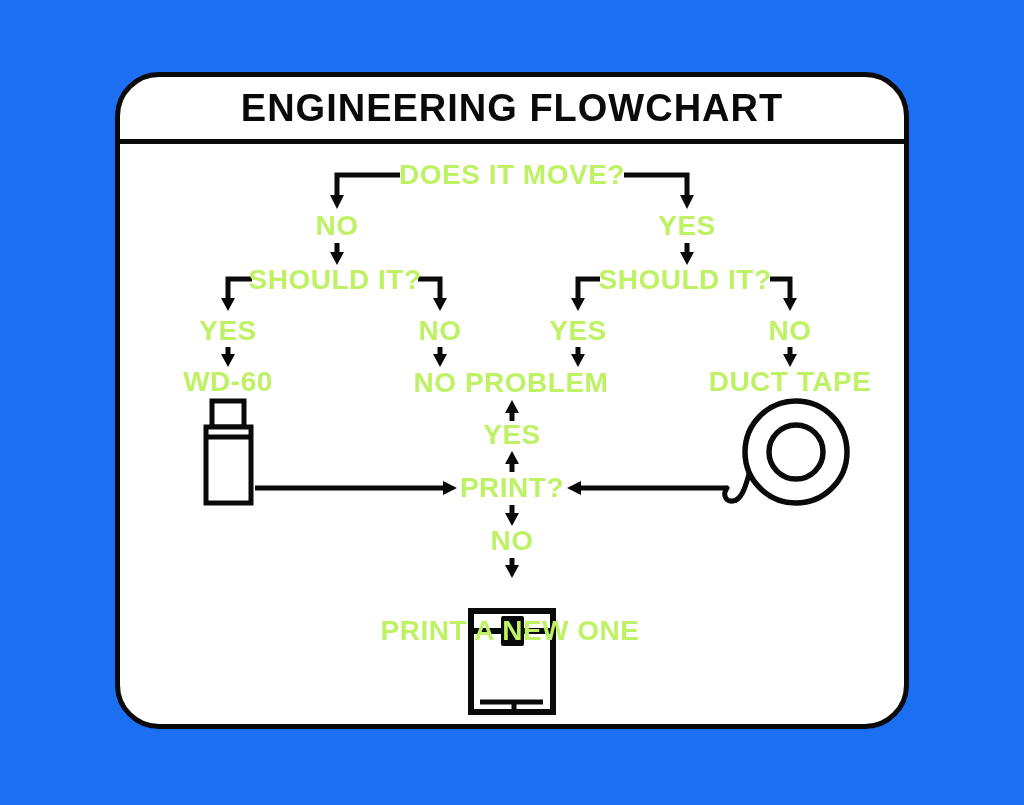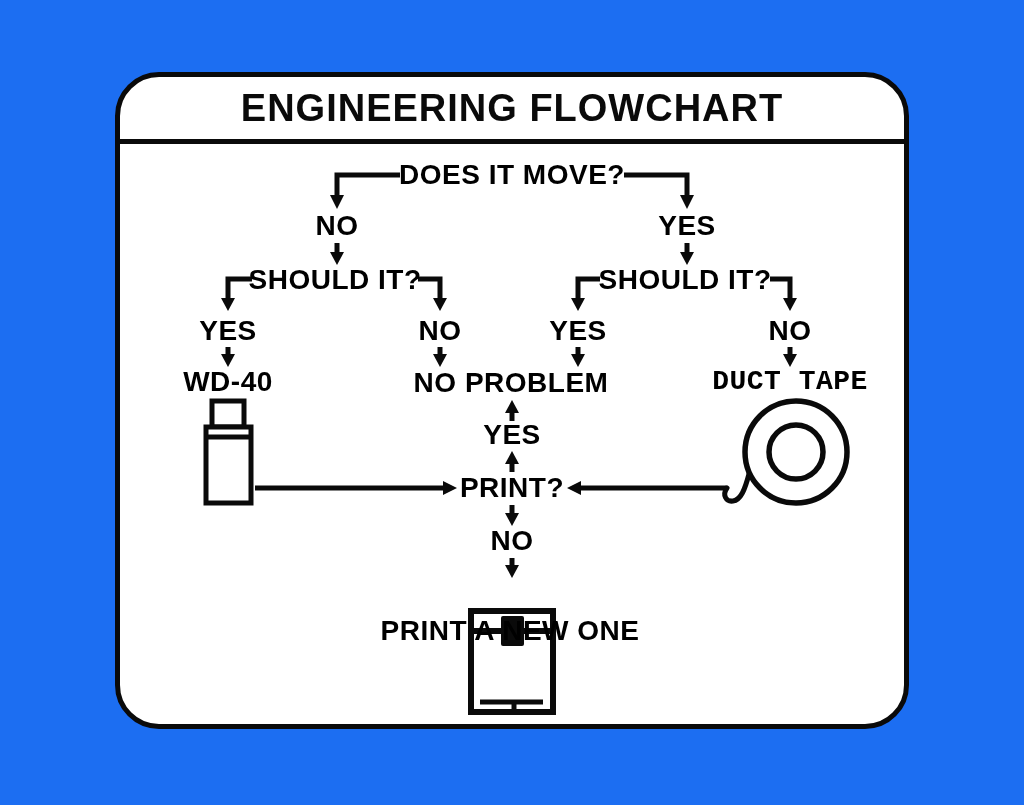--- a/index.html
+++ b/index.html
@@ -20,21 +20,21 @@
     border-bottom:5px solid #0a0a0a;
     display:flex;align-items:center;justify-content:center;
   }
   .title{
     font-size:38px;font-weight:bold;color:#0a0a0a;letter-spacing:1px;
     white-space:nowrap;
   }
   .layer{position:absolute;left:0;top:0;width:1024px;height:805px;}
   .label{
     position:absolute;transform:translate(-50%,-50%);
-    font-weight:bold;font-size:28px;color:#000000;
+    font-weight:bold;font-size:28px;color:#bef264;
     white-space:nowrap;letter-spacing:0.5px;line-height:1;
   }
 </style>
 </head>
 <body>
 
 <div class="poster">
 
   <div class="card">
     <div class="titlebar">
@@ -146,21 +146,21 @@
 
   <div class="label" style="left:512px;top:175px;">DOES IT MOVE?</div>
   <div class="label" style="left:337px;top:226px;">NO</div>
   <div class="label" style="left:687px;top:226px;">YES</div>
   <div class="label" style="left:335px;top:280px;">SHOULD IT?</div>
   <div class="label" style="left:685px;top:280px;">SHOULD IT?</div>
   <div class="label" style="left:228px;top:331px;">YES</div>
   <div class="label" style="left:440px;top:331px;">NO</div>
   <div class="label" style="left:578px;top:331px;">YES</div>
   <div class="label" style="left:790px;top:331px;">NO</div>
-  <div class="label" style="left:228px;top:382px;">WD-40</div>
+  <div class="label" style="left:228px;top:382px;">WD-60</div>
   <div class="label" style="left:511px;top:383px;text-align:center;">NO PROBLEM</div>
-  <div class="label" style="left:790px;top:382px;font-family:Liberation Mono, monospace;">DUCT TAPE</div>
+  <div class="label" style="left:790px;top:382px;">DUCT TAPE</div>
   <div class="label" style="left:512px;top:435px;">YES</div>
   <div class="label" style="left:512px;top:488px;">PRINT?</div>
   <div class="label" style="left:512px;top:541px;">NO</div>
   <div class="label" style="left:510px;top:593px;margin-top:38px;">PRINT A NEW ONE</div>
 
 </div>
 
 </body></html>

